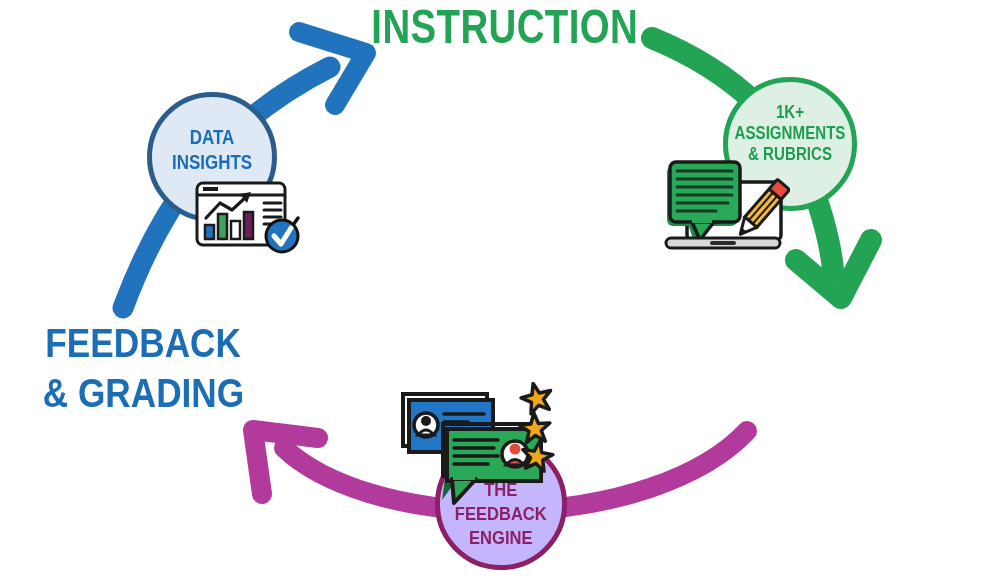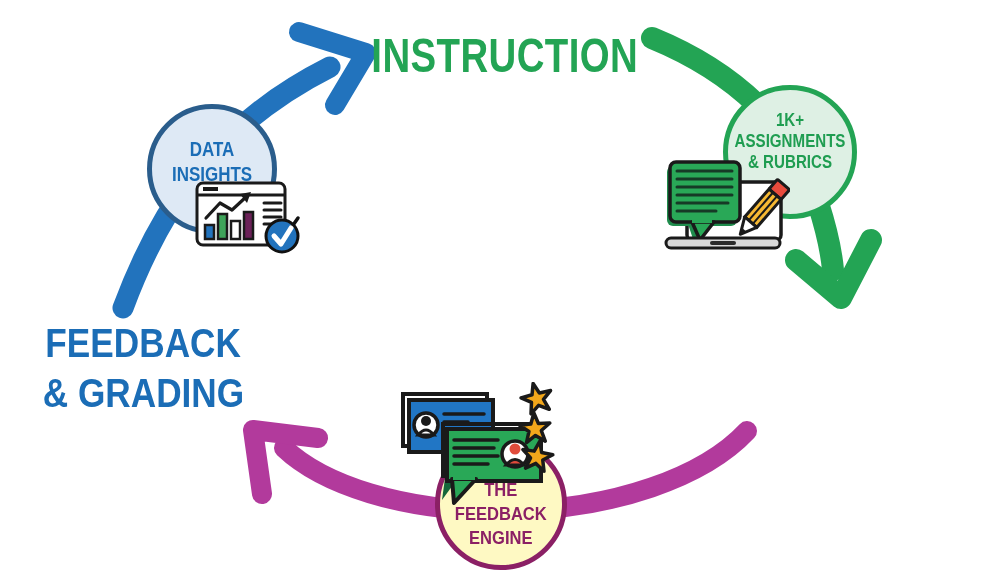--- a/index.html
+++ b/index.html
@@ -5,49 +5,49 @@
   html,body { margin:0; padding:0; background:#ffffff; }
   .canvas {
     position:relative; width:1000px; height:588px; background:#ffffff;
     font-family:"Liberation Sans", sans-serif; overflow:hidden;
   }
   .layer { position:absolute; left:0; top:0; }
 
   
   .stage-label { position:absolute; font-weight:bold; text-align:center; white-space:nowrap; }
   .stage-label .squeeze { display:inline-block; transform:scaleX(0.80); transform-origin:center; }
-  .label-instruction { left:330px; top:29px; width:350px; font-size:48px; line-height:54px; color:#23A454; letter-spacing:0.5px; }
+  .label-instruction { left:330px; top:0; width:350px; font-size:48px; line-height:54px; color:#23A454; letter-spacing:0.5px; }
   .label-feedback    { left:8px;   top:318px; width:270px; font-size:40px; line-height:50px; color:#1B6DB6; }
   .label-feedback .squeeze   { transform:scaleX(0.88); }
   .label-assessment  { left:700px; top:316px; width:290px; font-size:42px; line-height:52px; color:#8B1F68; }
   .label-assessment .squeeze { transform:scaleX(0.85); }
 
   
   .badge {
     position:absolute; border-radius:50%; box-sizing:border-box;
     display:flex; align-items:center; justify-content:center;
     text-align:center; font-weight:bold;
   }
   .badge-inner { transform:scaleX(0.87); transform-origin:center; }
   .badge .ln { display:block; }
   .badge-data-insights {
-    left:147px; top:104px; width:130px; height:130px;
+    left:147px; top:92px; width:130px; height:130px;
     background:#DEE9F5; border:5px solid #2A5D8C; color:#1B6DB6;
     font-size:19.5px; line-height:25px;
   }
   .badge-data-insights .badge-inner { padding-bottom:14px; }
   .badge-assignments {
-    left:723px; top:85px; width:134px; height:134px;
+    left:723px; top:77px; width:134px; height:134px;
     background:#DEF0E4; border:5px solid #23A454; color:#1F9D51;
     font-size:18px; line-height:21px;
   }
   .badge-assignments .badge-inner { padding-bottom:22px; transform:scaleX(0.84); }
   .badge-feedback-engine {
     left:435px; top:438px; width:132px; height:132px;
-    background:#fef9c3; border:5px solid #8B2065; color:#8B2065;
+    background:#c4b5fd; border:5px solid #8B2065; color:#8B2065;
     font-size:19px; line-height:24px;
   }
   .badge-feedback-engine .badge-inner { padding-top:20px; }
 
   .icon { position:absolute; }
 </style>
 </head>
 <body>
 
 <div class="canvas">

